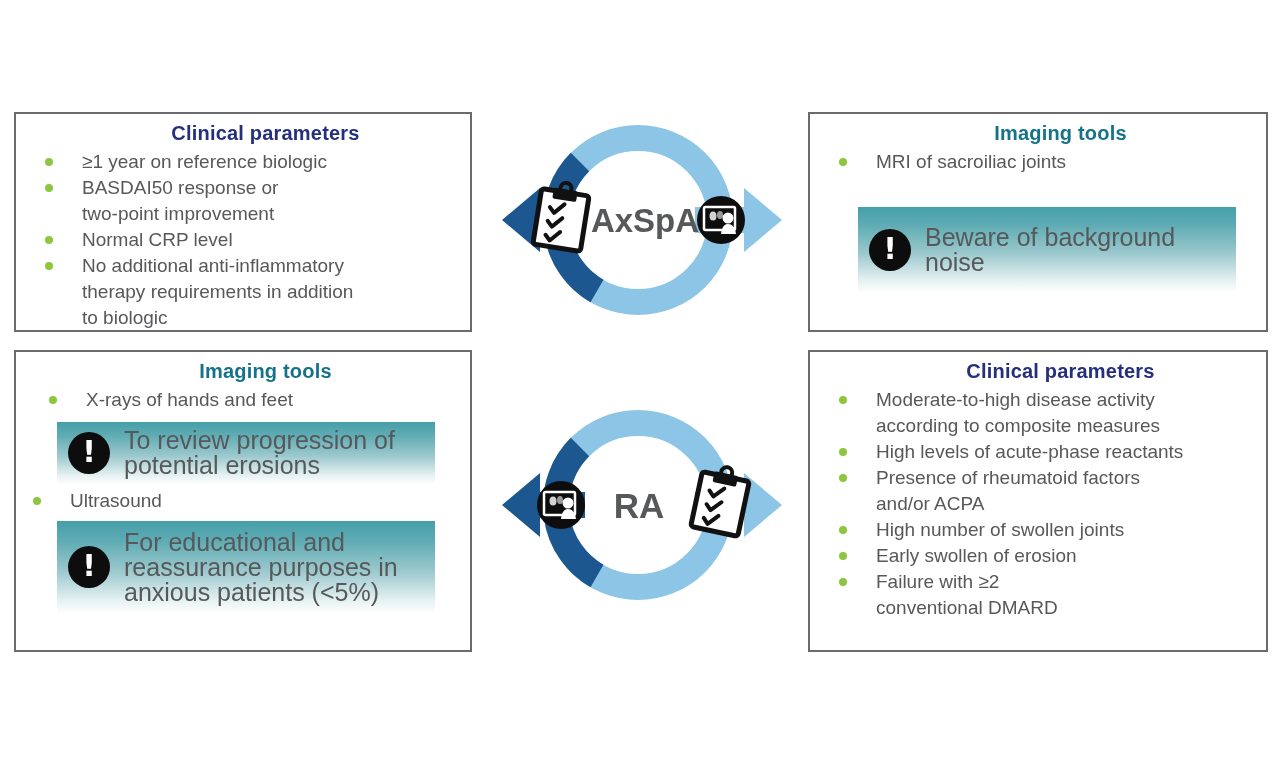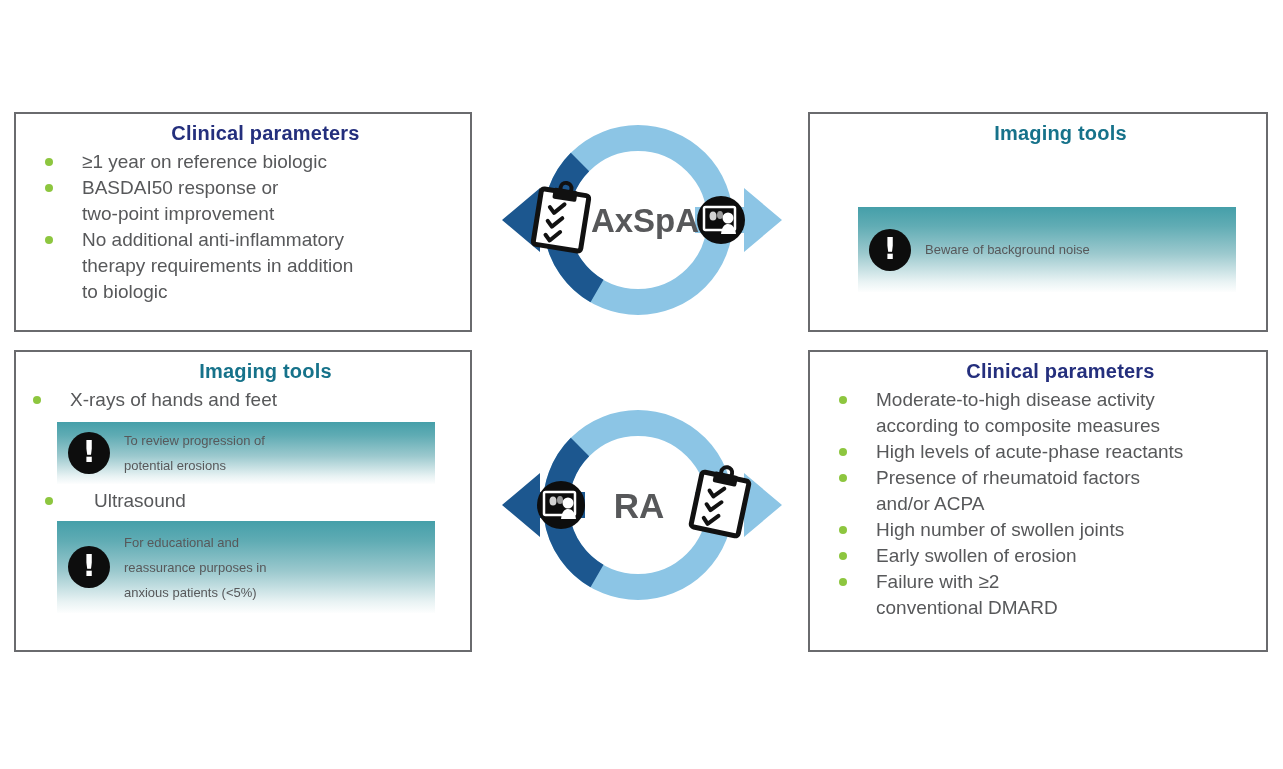--- a/index.html
+++ b/index.html
@@ -34,21 +34,21 @@
   }
   .warn-circle{
     flex:none;width:42px;height:42px;border-radius:50%;background:#0D0D0D;
     display:flex;align-items:center;justify-content:center;margin-left:11px;
   }
   .warn-glyph{
     color:#ffffff;font-family:"DejaVu Sans",sans-serif;font-weight:bold;
     font-size:30px;line-height:30px;transform:translateY(-1px);
   }
   .banner-text{
-    margin-left:14px;font-size:13px;line-height:25px;white-space:pre-line;color:#57585A;
+    margin-left:14px;font-size:25px;line-height:25px;white-space:pre-line;color:#57585A;
   }
   .cycle-svg{position:absolute;width:290px;height:208px;}
   .svg-axspa{left:497px;top:114px;}
   .svg-ra{left:497px;top:399px;}
   .cycle-label{
     font-family:"Liberation Sans","DejaVu Sans",sans-serif;font-weight:bold;fill:#57585A;
   }
 </style>
 </head>
 <body>
@@ -62,51 +62,61 @@
         <span class="dot"></span>
         <span class="txt">≥1 year on reference biologic</span>
       </div>
       <div class="bullet">
         <span class="dot"></span>
         <span class="txt">BASDAI50 response or
 two-point improvement</span>
       </div>
       <div class="bullet">
         <span class="dot"></span>
+        <span class="txt">Normal CRP level</span>
+      </div>
+      <div class="bullet">
+        <span class="dot"></span>
         <span class="txt">No additional anti-inflammatory
 therapy requirements in addition
 to biologic</span>
       </div>
     </div>
   </div>
 
   <div class="box box-tr">
     <div class="panel-title title-teal">Imaging tools</div>
+    <div class="bullets">
+      <div class="bullet">
+        <span class="dot"></span>
+        <span class="txt">MRI of sacroiliac joints</span>
+      </div>
+    </div>
     <div class="banner" style="left:48px;top:93px;width:378px;height:85px;">
       <div class="warn-circle">
         <span class="warn-glyph">!</span>
       </div>
       <div class="banner-text">Beware of background noise</div>
     </div>
   </div>
 
   <div class="box box-bl">
     <div class="panel-title title-teal">Imaging tools</div>
-    <div class="bullet" style="position:absolute;left:0;top:35px;width:100%;">
+    <div class="bullet" style="position:absolute;left:16px;top:35px;width:100%;">
       <span class="dot"></span>
       <span class="txt">X-rays of hands and feet</span>
     </div>
     <div class="banner" style="left:41px;top:70px;width:378px;height:62px;">
       <div class="warn-circle">
         <span class="warn-glyph">!</span>
       </div>
       <div class="banner-text">To review progression of
 potential erosions</div>
     </div>
-    <div class="bullet" style="position:absolute;left:12px;top:136px;width:100%;gap:12px;">
+    <div class="bullet" style="position:absolute;left:0;top:136px;width:100%;">
       <span class="dot"></span>
       <span class="txt">Ultrasound</span>
     </div>
     <div class="banner" style="left:41px;top:169px;width:378px;height:92px;">
       <div class="warn-circle">
         <span class="warn-glyph">!</span>
       </div>
       <div class="banner-text">For educational and
 reassurance purposes in
 anxious patients (&lt;5%)</div>

